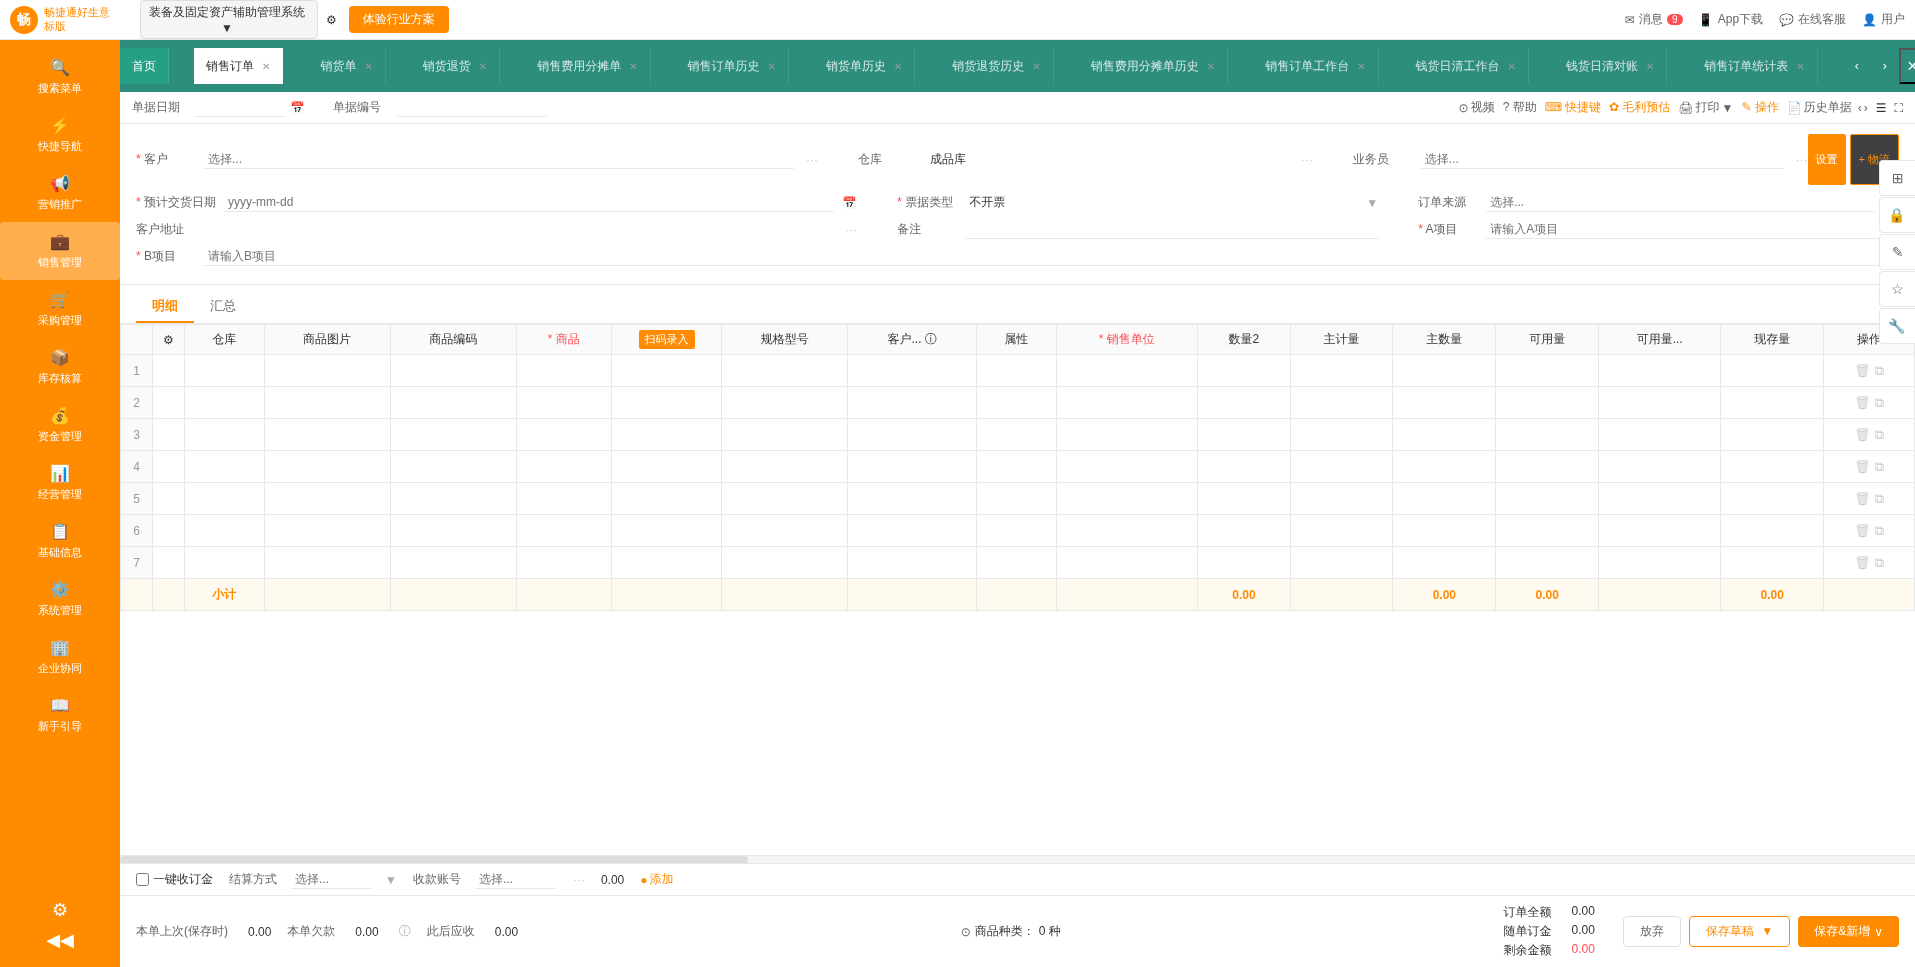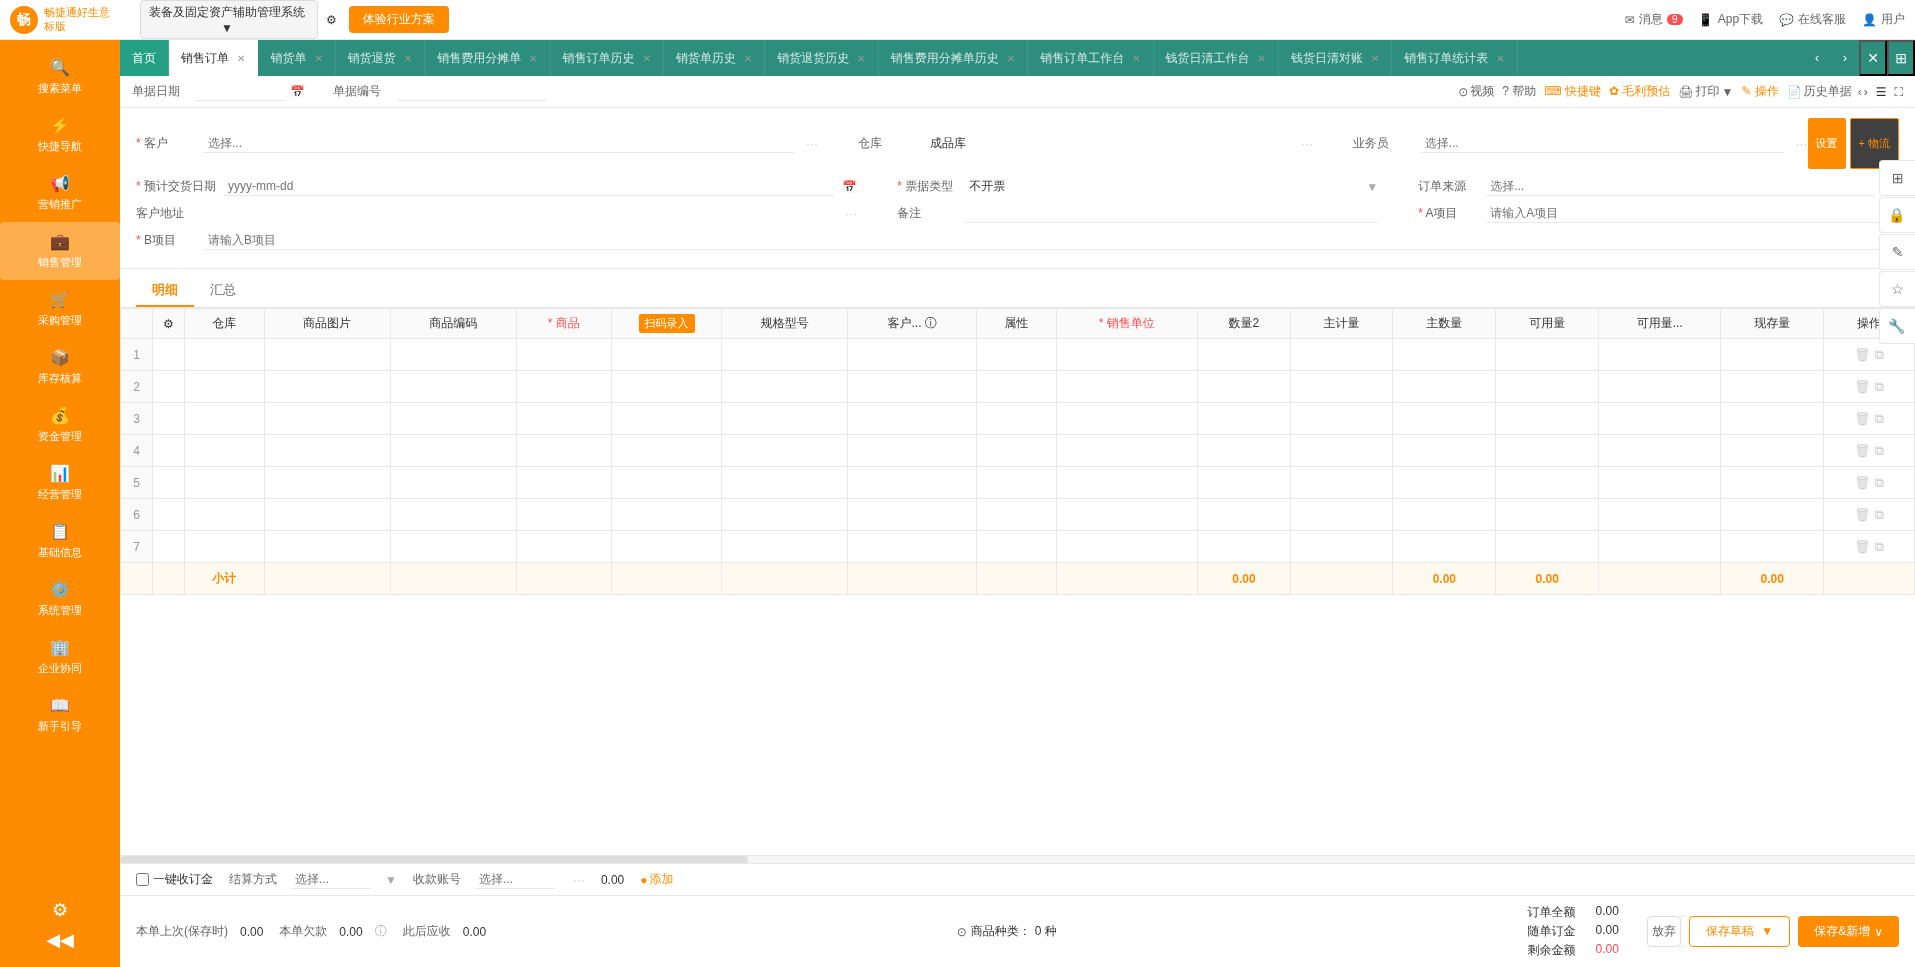--- a/index.html
+++ b/index.html
@@ -26,37 +26,37 @@
     .sidebar-item { width: 100%; display: flex; flex-direction: column; align-items: center; padding: 10px 6px; cursor: pointer; color: white; font-size: 11px; gap: 4px; border-radius: 4px; }
     .sidebar-item.active { background: rgba(255,255,255,0.3); }
     .sidebar-icon { font-size: 16px; }
     .sidebar-bottom { margin-top: auto; display: flex; flex-direction: column; align-items: center; gap: 8px; padding: 8px 0; }
     .sidebar-bottom-icon { color: white; font-size: 18px; cursor: pointer; }
 
     
     .content-area { flex: 1; display: flex; flex-direction: column; overflow: hidden; }
 
     
-    .nav-tabs { background: #2d8e7e; display: flex; align-items: center; height: 36px; overflow: hidden; }
+    .nav-tabs { background: #2d8e7e; display: flex; align-items: center; height: 52px; overflow: hidden; gap: 25px; }
     .nav-tab { padding: 0 12px; height: 36px; display: flex; align-items: center; gap: 4px; cursor: pointer; color: rgba(255,255,255,0.8); font-size: 12px; white-space: nowrap; border-right: 1px solid rgba(255,255,255,0.1); }
     .nav-tab.active { background: #fff; color: #333; }
     .nav-tab .close-x { font-size: 10px; color: #999; margin-left: 4px; }
     .nav-tab-home { background: #26a085; color: white; }
     .nav-arrows { display: flex; align-items: center; margin-left: auto; }
     .nav-arrow-btn { width: 28px; height: 36px; display: flex; align-items: center; justify-content: center; color: white; cursor: pointer; background: #2d8e7e; border: none; font-size: 12px; }
     .nav-close-btn { width: 28px; height: 36px; display: flex; align-items: center; justify-content: center; color: white; cursor: pointer; background: #2d8e7e; font-size: 14px; }
 
     
     .page-toolbar { background: #fff; padding: 6px 12px; display: flex; align-items: center; gap: 12px; border-bottom: 1px solid #e8e8e8; font-size: 12px; flex-wrap: wrap; }
     .toolbar-item { display: flex; align-items: center; gap: 4px; color: #666; cursor: pointer; }
     .toolbar-item input { border: none; outline: none; font-size: 12px; width: 100px; }
     .toolbar-right { margin-left: auto; display: flex; align-items: center; gap: 8px; }
     .btn-view { color: #666; cursor: pointer; display: flex; align-items: center; gap: 2px; }
     .btn-help { color: #666; cursor: pointer; }
-    .btn-shortcut { color: #ff8c00; cursor: pointer; }
+    .btn-shortcut { color: #ff8c00; cursor: pointer; font-family: Liberation Serif, serif; }
     .btn-profit { color: #ff8c00; cursor: pointer; }
     .btn-print { color: #666; cursor: pointer; display: flex; align-items: center; gap: 2px; }
     .btn-op { color: #ff8c00; cursor: pointer; }
     .btn-history { color: #666; cursor: pointer; display: flex; align-items: center; gap: 2px; }
 
     
     .form-section { background: #fff; padding: 10px 16px; border-bottom: 1px solid #e8e8e8; }
     .form-row { display: flex; align-items: center; margin-bottom: 8px; gap: 0; }
     .form-field { display: flex; align-items: center; flex: 1; gap: 8px; min-width: 0; }
     .form-label { color: #666; font-size: 12px; white-space: nowrap; min-width: 60px; }
@@ -86,26 +86,26 @@
     
     .bottom-bar { background: #fff; border-top: 1px solid #e8e8e8; padding: 6px 16px; display: flex; align-items: center; gap: 16px; font-size: 12px; }
     .bottom-field { display: flex; align-items: center; gap: 14px; color: #666; }
     .bottom-input { border: none; border-bottom: 1px solid #e8e8e8; padding: 2px 4px; outline: none; font-size: 12px; width: 80px; }
     .add-btn { color: #ff8c00; cursor: pointer; display: flex; align-items: center; gap: 2px; }
     .amount-display { color: #333; font-size: 12px; }
 
     
     .footer-bar { background: #fff; border-top: 1px solid #e8e8e8; padding: 8px 16px; display: flex; align-items: center; font-size: 12px; }
     .footer-stats { display: flex; gap: 16px; color: #666; }
-    .footer-stats .stat-item { display: flex; align-items: center; gap: 12px; }
+    .footer-stats .stat-item { display: flex; align-items: center; gap: 20px; }
     .footer-right { margin-left: auto; display: flex; align-items: center; gap: 8px; }
     .summary-amounts { display: flex; flex-direction: column; gap: 2px; text-align: right; font-size: 12px; color: #333; }
     .summary-amounts .row { display: flex; justify-content: space-between; gap: 20px; }
     .footer-btns { display: flex; gap: 8px; margin-left: 20px; }
-    .btn-discard { background: #fff; border: 1px solid #ddd; padding: 6px 4px; border-radius: 4px; cursor: pointer; color: #666; font-size: 12px; }
+    .btn-discard { background: #fff; border: 1px solid #ddd; padding: 6px 16px; border-radius: 4px; cursor: pointer; color: #666; font-size: 12px; }
     .btn-save-draft { background: #fff; border: 1px solid #ff8c00; color: #ff8c00; padding: 6px 16px; border-radius: 4px; cursor: pointer; font-size: 12px; }
     .btn-save-new { background: #ff8c00; color: white; border: none; padding: 6px 16px; border-radius: 4px; cursor: pointer; font-size: 12px; display: flex; align-items: center; gap: 4px; }
 
     .checkbox-label { display: flex; align-items: center; gap: 4px; cursor: pointer; }
     .page-main { flex: 1; display: flex; flex-direction: column; overflow: hidden; position: relative; }
 
     .settings-side { position: fixed; right: 0; top: 160px; display: flex; flex-direction: column; gap: 1px; z-index: 20; }
     .settings-side-btn { width: 36px; height: 36px; background: white; border: 1px solid #e8e8e8; border-right: none; display: flex; align-items: center; justify-content: center; cursor: pointer; font-size: 14px; color: #666; border-radius: 4px 0 0 4px; }
 
     .scroll-bar-area { height: 8px; background: #f5f5f5; border-top: 1px solid #e8e8e8; overflow: hidden; }

